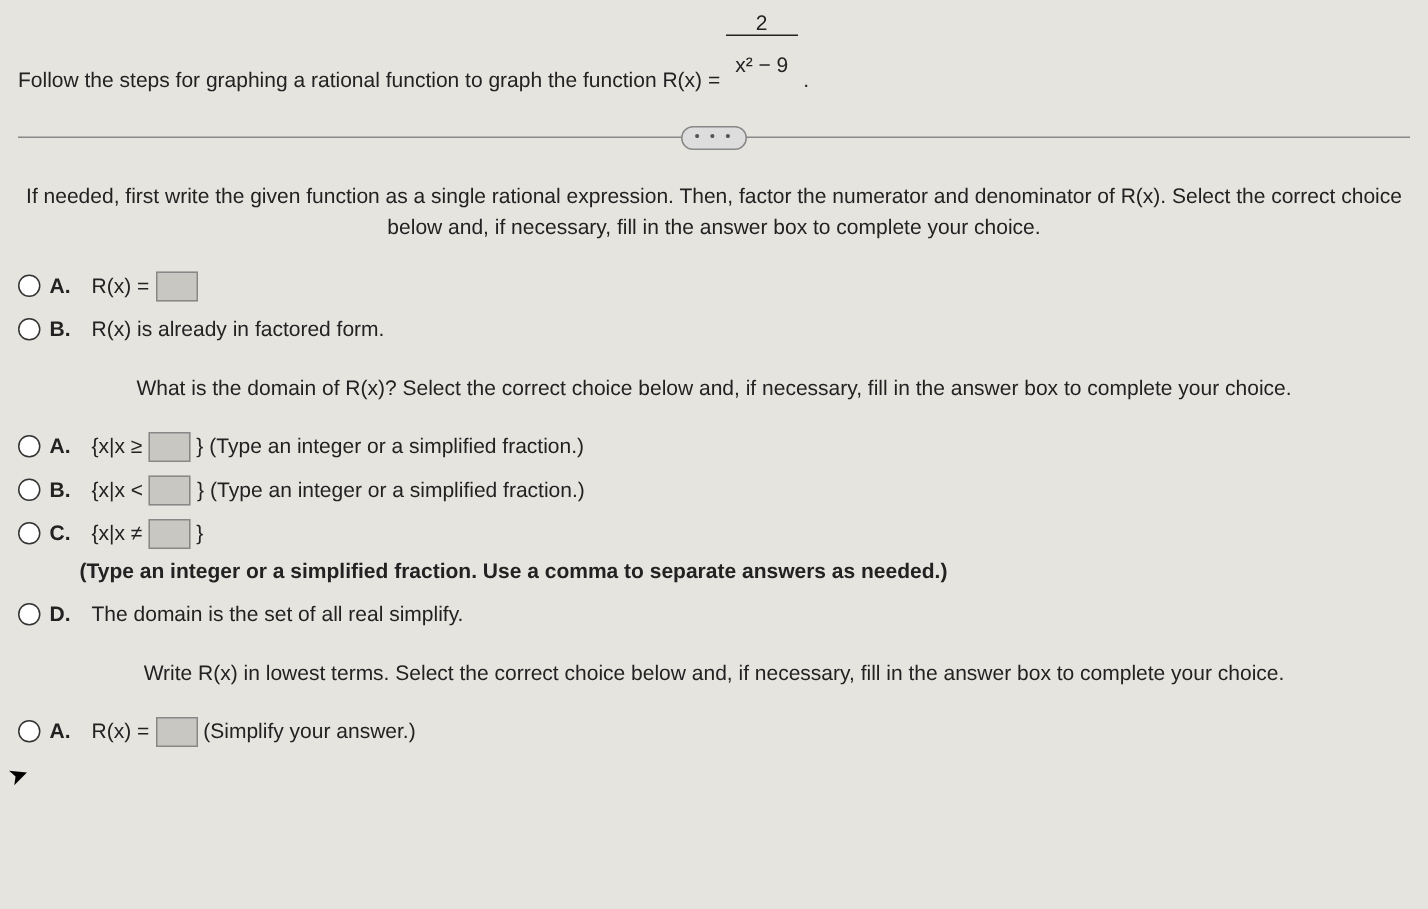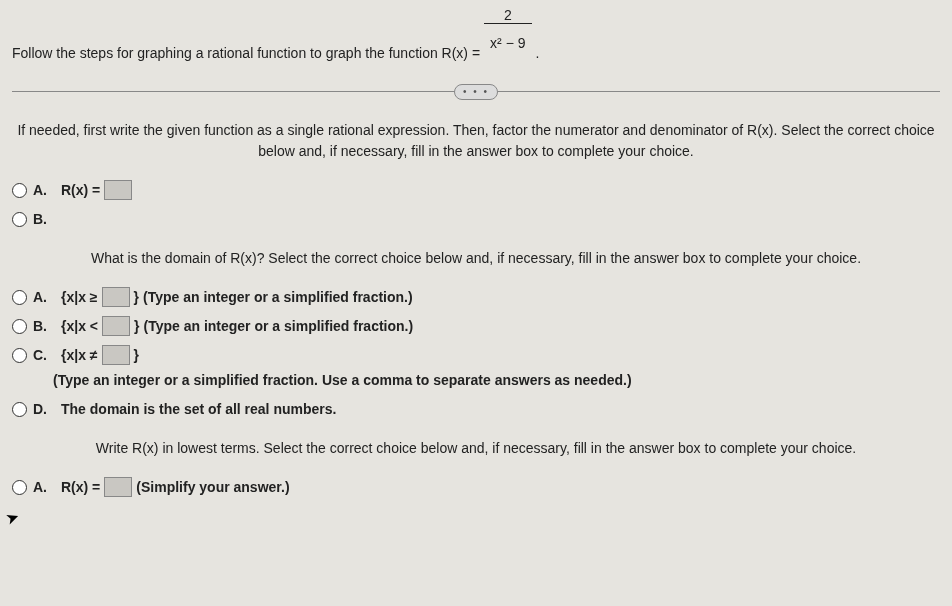--- a/index.html
+++ b/index.html
@@ -87,23 +87,22 @@
       margin-top: 3px;
       background: #fff;
     }
     .choice-letter {
       font-weight: bold;
       min-width: 22px;
     }
     .choice-body {
       display: flex;
       flex-wrap: wrap;
-      align-items: flex-start;
+      align-items: flex-end;
       gap: 4px;
-      font-weight: bold;
     }
     .answer-box {
       display: inline-block;
       width: 26px;
       height: 18px;
       background: #c9c7c2;
       border: 1px solid #888;
       vertical-align: middle;
     }
     .sub-note {
@@ -145,20 +144,23 @@
     <div class="radio"></div>
     <span class="choice-letter">A.</span>
     <div class="choice-body">
       <span>R(x) =</span>
       <span class="answer-box"></span>
     </div>
   </div>
   <div class="choice-row">
     <div class="radio"></div>
     <span class="choice-letter">B.</span>
+    <div class="choice-body">
+      <span>R(x) is already in factored form.</span>
+    </div>
   </div>
 </div>
 
 <div class="instruction">What is the domain of R(x)? Select the correct choice below and, if necessary, fill in the answer box to complete your choice.</div>
 
 <div class="choices">
   <div class="choice-row">
     <div class="radio"></div>
     <span class="choice-letter">A.</span>
     <div class="choice-body">
@@ -185,21 +187,21 @@
       <span>{x|x ≠</span>
       <span class="answer-box"></span>
       <span>}</span>
     </div>
   </div>
   <div class="sub-note">(Type an integer or a simplified fraction. Use a comma to separate answers as needed.)</div>
   <div class="choice-row" style="position:relative;">
     <div class="radio"></div>
     <span class="choice-letter">D.</span>
     <div class="choice-body">
-      <span>The domain is the set of all real numbers.</span>
+      <span>The domain is the set of all real simplify.</span>
     </div>
   </div>
 </div>
 
 <div class="instruction">Write R(x) in lowest terms. Select the correct choice below and, if necessary, fill in the answer box to complete your choice.</div>
 
 <div class="choices">
   <div class="choice-row">
     <div class="radio"></div>
     <span class="choice-letter">A.</span>

